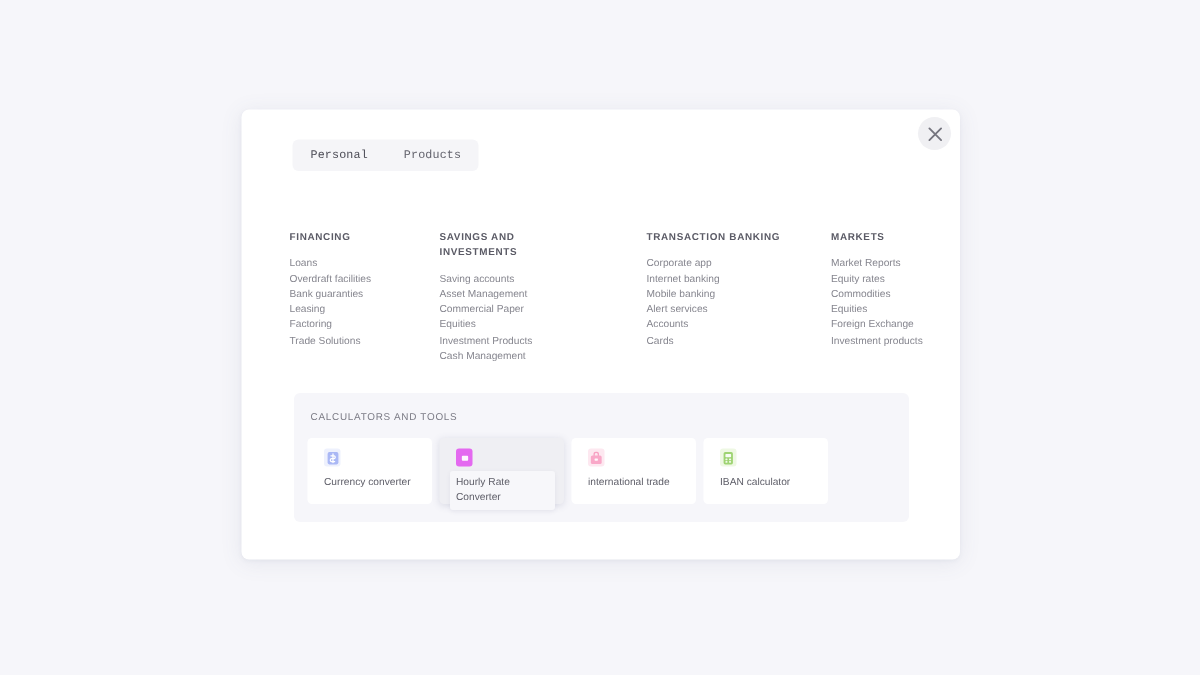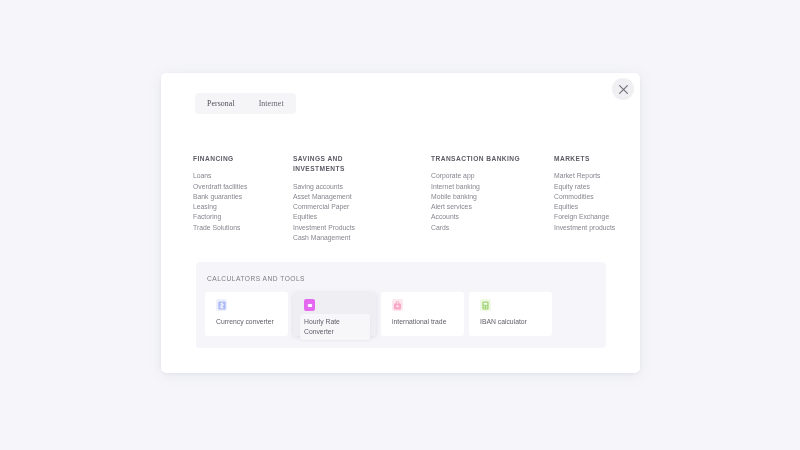--- a/index.html
+++ b/index.html
@@ -63,21 +63,21 @@
   .tab {
     font-size: 7.8px;
     color: #63636d;
     letter-spacing: 0.1px;
     background: transparent;
     border: none;
     cursor: pointer;
     padding: 0 12px;
     display: flex;
     align-items: center;
-    font-family: Liberation Serif, serif;
+    font-family: Liberation Mono, monospace;
     white-space: nowrap;
   }
   .tab.is-active { color: #4c4c56; }
 
   
   #link-columns {
     position: absolute;
     top: 81px;
     left: 0;
     width: 479px;
@@ -189,21 +189,21 @@
     <svg width="11" height="11" viewBox="0 0 11 11">
       <path d="M1.6 1.6 L9.4 9.4 M9.4 1.6 L1.6 9.4" stroke="#75757f" stroke-width="1.25" stroke-linecap="round"></path>
     </svg>
   </span>
 </button>
 
 <div id="megamenu-card">
 
   <div class="tabs-group">
     <button class="tab is-active">Personal</button>
-    <button class="tab">Internet</button>
+    <button class="tab">Products</button>
   </div>
 
   <div id="link-columns">
 
     <div class="link-column" data-col="0">
       <div class="column-header">FINANCING</div>
       <ul class="column-links">
         <li class="column-link">Loans</li>
         <li class="column-link">Overdraft facilities</li>
         <li class="column-link">Bank guaranties</li>

